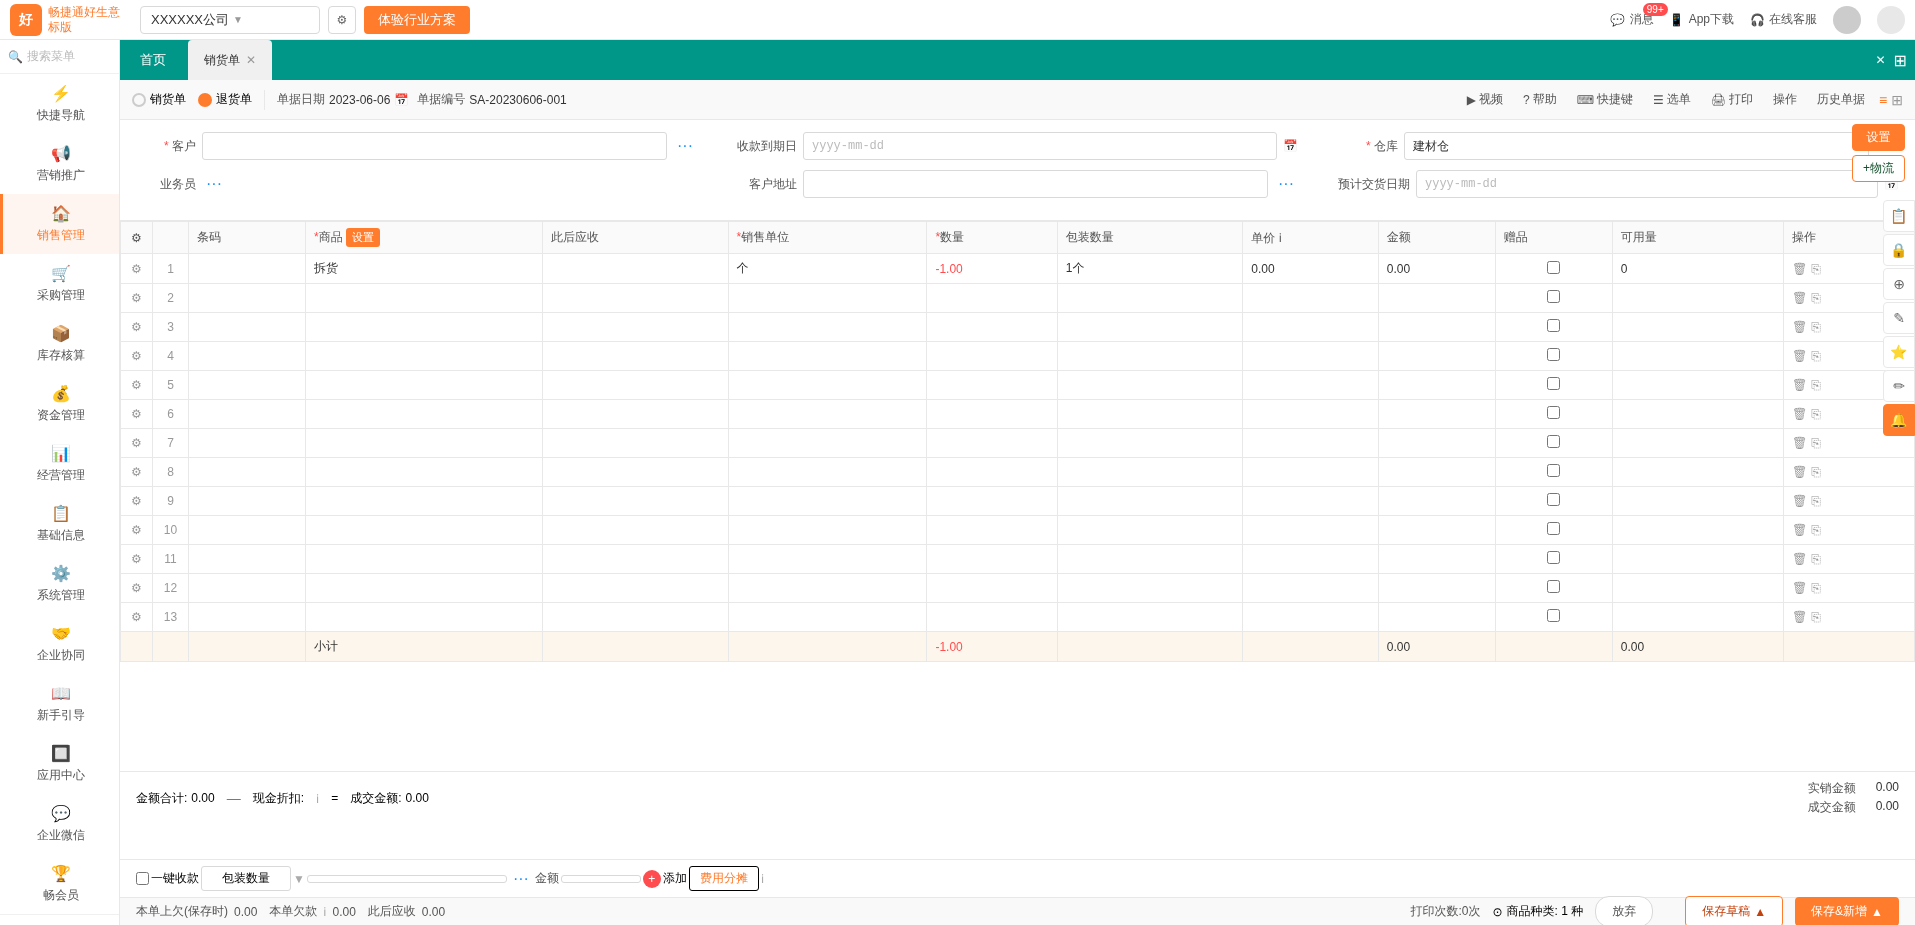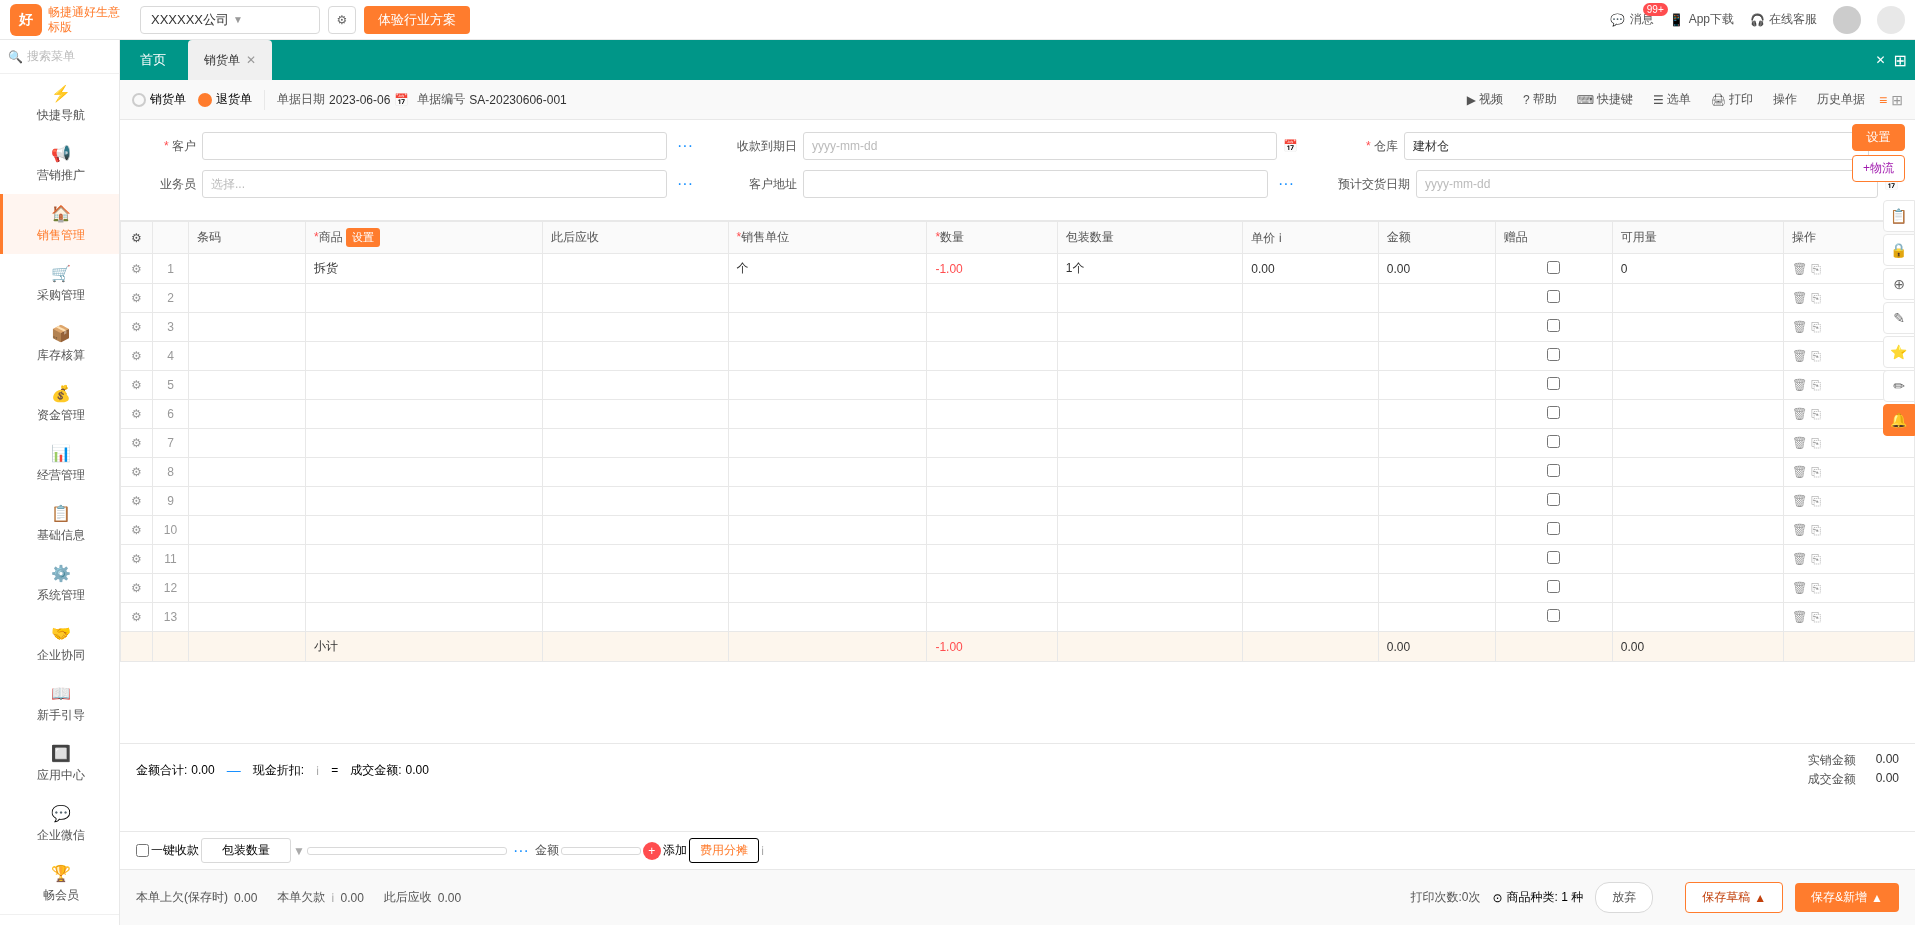--- a/index.html
+++ b/index.html
@@ -140,29 +140,29 @@
     }
     .form-label {
       color: #555; white-space: nowrap; min-width: 60px; text-align: right;
     }
     .required-star { color: #ff4d4f; }
     .form-input {
       flex: 1; border: 1px solid #d9d9d9; border-radius: 3px;
       padding: 4px 8px; height: 28px; color: #333;
       display: flex; align-items: center; cursor: pointer;
     }
-    .form-input-placeholder { color: #bbb; }
+    .form-input-placeholder { color: #bbb; font-family: Liberation Mono, monospace; }
     .ellipsis-btn { color: #1890ff; cursor: pointer; font-size: 16px; padding: 0 4px; }
     .cal-icon { color: #aaa; cursor: pointer; }
     .action-btn {
       padding: 4px 10px; border-radius: 4px; cursor: pointer;
       font-size: 12px; border: 1px solid;
     }
     .btn-orange { background: #ff7c2d; color: white; border-color: #ff7c2d; }
-    .btn-outline-orange { background: white; color: #a21caf; border-color: #ff7c2d; }
+    .btn-outline-orange { background: white; color: #14532d; border-color: #ff7c2d; }
 
     
     .table-wrapper {
       flex: 1; overflow: auto;
     }
     table {
       width: 100%; border-collapse: collapse;
     }
     thead tr { background: #fafafa; }
     th, td {
@@ -193,22 +193,22 @@
       padding: 6px 16px; border-top: 1px solid #e8e8e8;
       display: flex; align-items: center; gap: 2px; background: #fff; margin-top: 35px;
     }
     .fee-btn {
       border: 1px solid #000000; color: #ff7c2d; background: white;
       padding: 3px 10px; border-radius: 3px; cursor: pointer;
     }
 
     
     .bottom-bar {
-      height: 56px; background: #f9f9f9; border-top: 1px solid #e8e8e8;
-      display: flex; align-items: center; padding: 0 16px; gap: 20px;
+      height: 28px; background: #f9f9f9; border-top: 1px solid #e8e8e8;
+      display: flex; align-items: center; padding: 0 16px; gap: 12px;
     }
     .bottom-info { display: flex; align-items: center; gap: 6px; color: #555; }
     .bottom-right { margin-left: auto; display: flex; align-items: center; gap: 12px; }
     .print-info { color: #555; }
     .save-draft-btn {
       border: 1px solid #ff7c2d; color: #c2410c; background: white;
       padding: 6px 16px; border-radius: 4px; cursor: pointer; display: flex; align-items: center; gap: 4px; margin-left: 20px;
     }
     .save-new-btn {
       background: #ff7c2d; color: white; border: none;
@@ -441,23 +441,20 @@
 
         <div style="margin-left:auto;display:flex;flex-direction:column;gap:4px;position:absolute;right:10px;top:4px;">
           <button class="action-btn btn-orange">设置</button>
           <button class="action-btn btn-outline-orange">+物流</button>
         </div>
       </div>
       <div class="form-row">
 
         <div class="form-field">
           <span class="form-label">业务员</span>
-          <div class="form-input" style="min-width:200px;">
-            <span class="form-input-placeholder">选择...</span>
-          </div>
           <span class="ellipsis-btn">···</span>
         </div>
 
         <div class="form-field" style="margin-left:40px;">
           <span class="form-label">客户地址</span>
           <div class="form-input" style="min-width:300px;"></div>
           <span class="ellipsis-btn">···</span>
         </div>
 
         <div class="form-field" style="margin-left:40px;">

